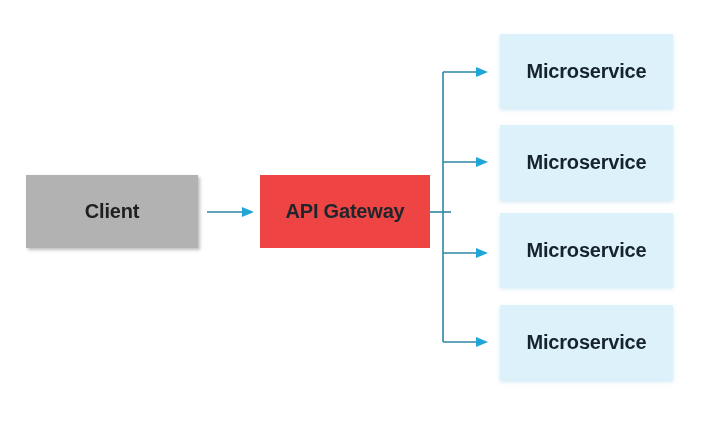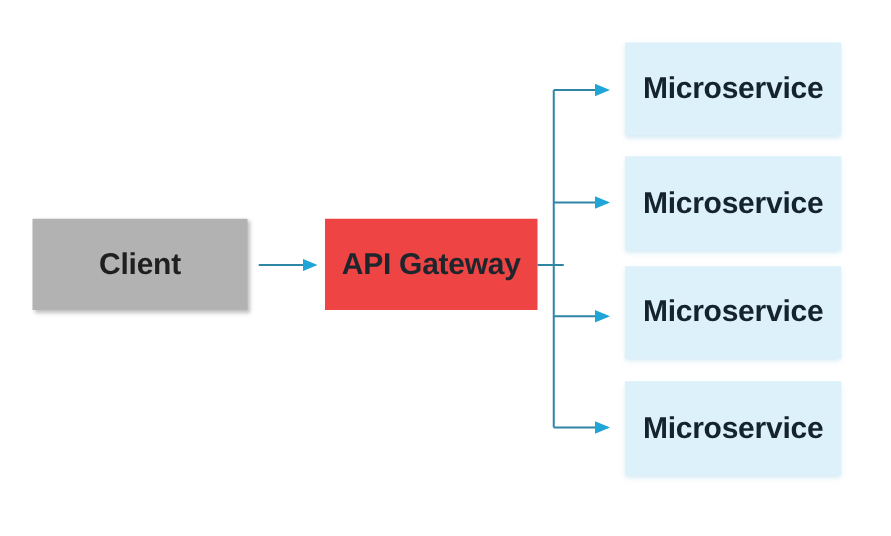--- a/index.html
+++ b/index.html
@@ -14,21 +14,21 @@
     height: 429px;
     background: #ffffff;
     overflow: hidden;
   }
   .node {
     position: absolute;
     display: flex;
     align-items: center;
     justify-content: center;
     font-weight: bold;
-    font-size: 24px;
+    font-size: 20px;
     letter-spacing: -0.2px;
     color: #1d262e;
     box-sizing: border-box;
   }
   .node-client {
     left: 26px; top: 175px; width: 172px; height: 73px;
     background: #b2b2b2;
     color: #1f1f1f;
     box-shadow: 2px 2px 3px rgba(110,110,110,0.45);
     text-align: right;

